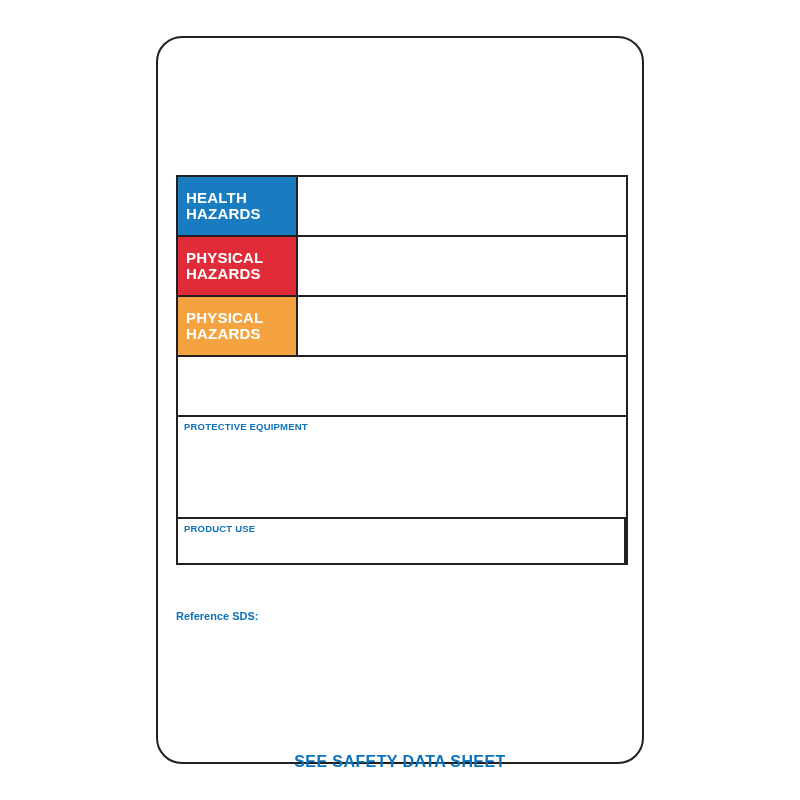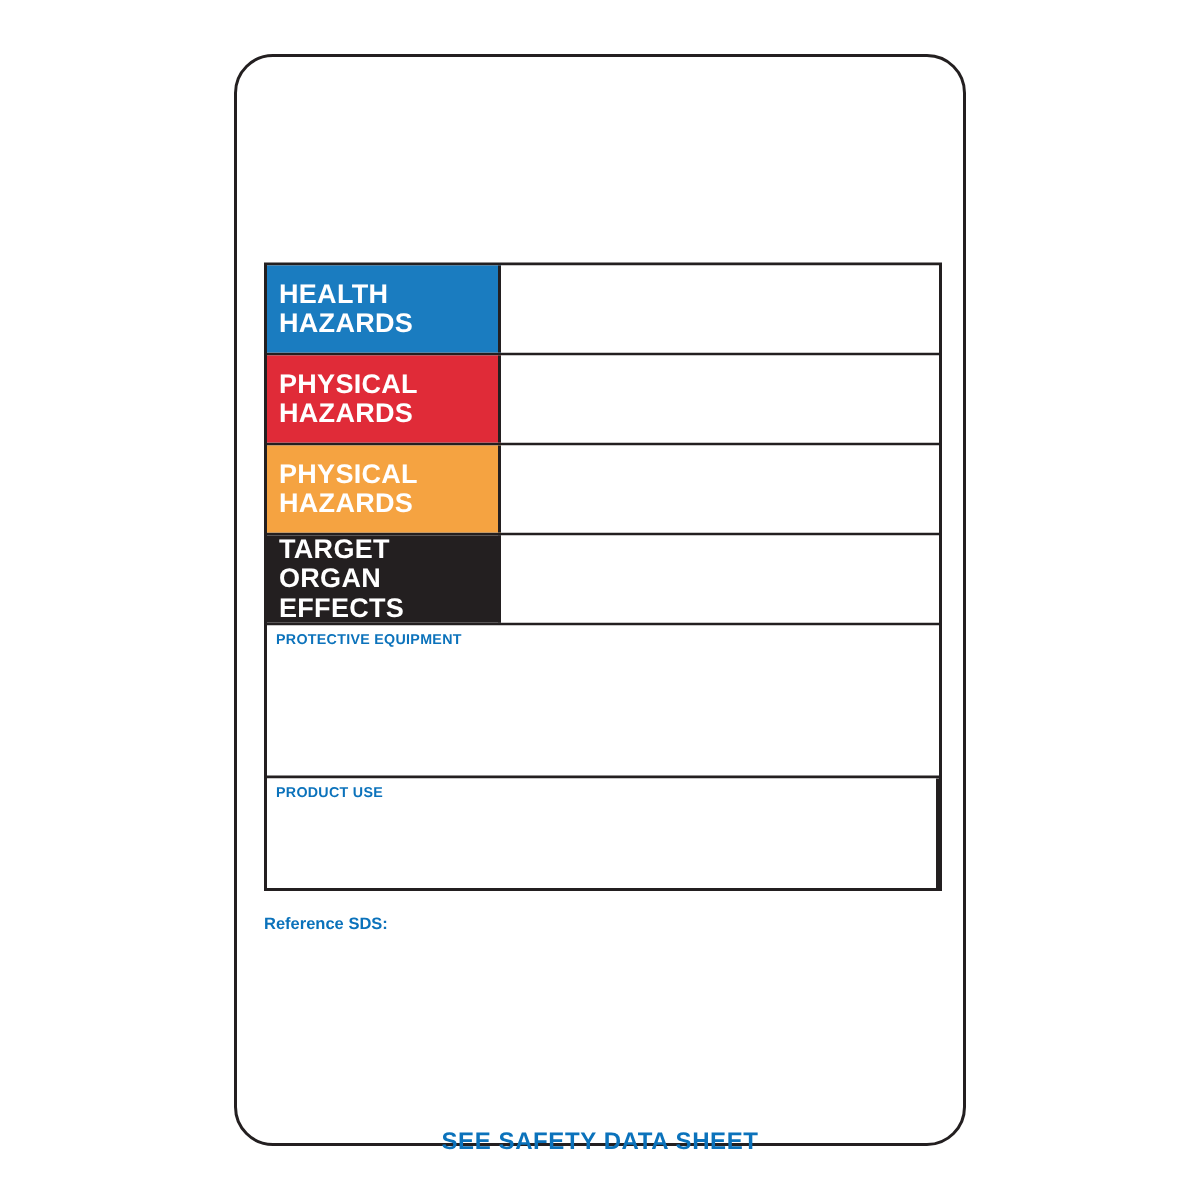--- a/index.html
+++ b/index.html
@@ -71,29 +71,29 @@
     width: 452px;
     border: 2px solid #231f20;
     box-sizing: border-box;
   }
   .hz-row {
     display: flex;
     height: 58px;
     border-bottom: 2px solid #231f20;
   }
   .hz-cat {
-    width: 156px;
+    width: 120px;
     box-sizing: border-box;
     border-right: 2px solid #231f20;
     display: flex;
     flex-direction: column;
     justify-content: center;
     padding-left: 8px;
     color: #ffffff;
-    font-size: 18px;
+    font-size: 15px;
     font-weight: bold;
     line-height: 1.08;
     letter-spacing: 0.2px;
   }
   .hz-cat .ln { display: block; }
   .hz-field {
     flex: 1;
     background: #ffffff;
   }
 
@@ -111,21 +111,21 @@
     top: 4px;
     color: #0b72bb;
     font-size: 9.5px;
     font-weight: bold;
     letter-spacing: 0.2px;
   }
 
   
   .bottom-row {
     display: flex;
-    height: 73px;
+    height: 44px;
   }
   .bot-cell {
     flex: 1;
     position: relative;
     box-sizing: border-box;
     background: #ffffff;
   }
   .bot-cell.left { border-right: 2px solid #231f20; }
   .bot-title {
     position: absolute;
@@ -187,24 +187,20 @@
 
     <div class="hz-row">
       <div class="hz-cat" style="background:#f5a341;">
         <span class="ln">PHYSICAL</span>
         <span class="ln">HAZARDS</span>
       </div>
       <div class="hz-field"></div>
     </div>
 
     <div class="hz-row">
-      <div class="hz-cat" style="background:#231f20;">
-        <span class="ln">TARGET ORGAN</span>
-        <span class="ln">EFFECTS</span>
-      </div>
       <div class="hz-field"></div>
     </div>
 
     <div class="pe-row">
       <span class="pe-title">PROTECTIVE EQUIPMENT</span>
       <span></span>
     </div>
 
     <div class="bottom-row">
       <div class="bot-cell left">

